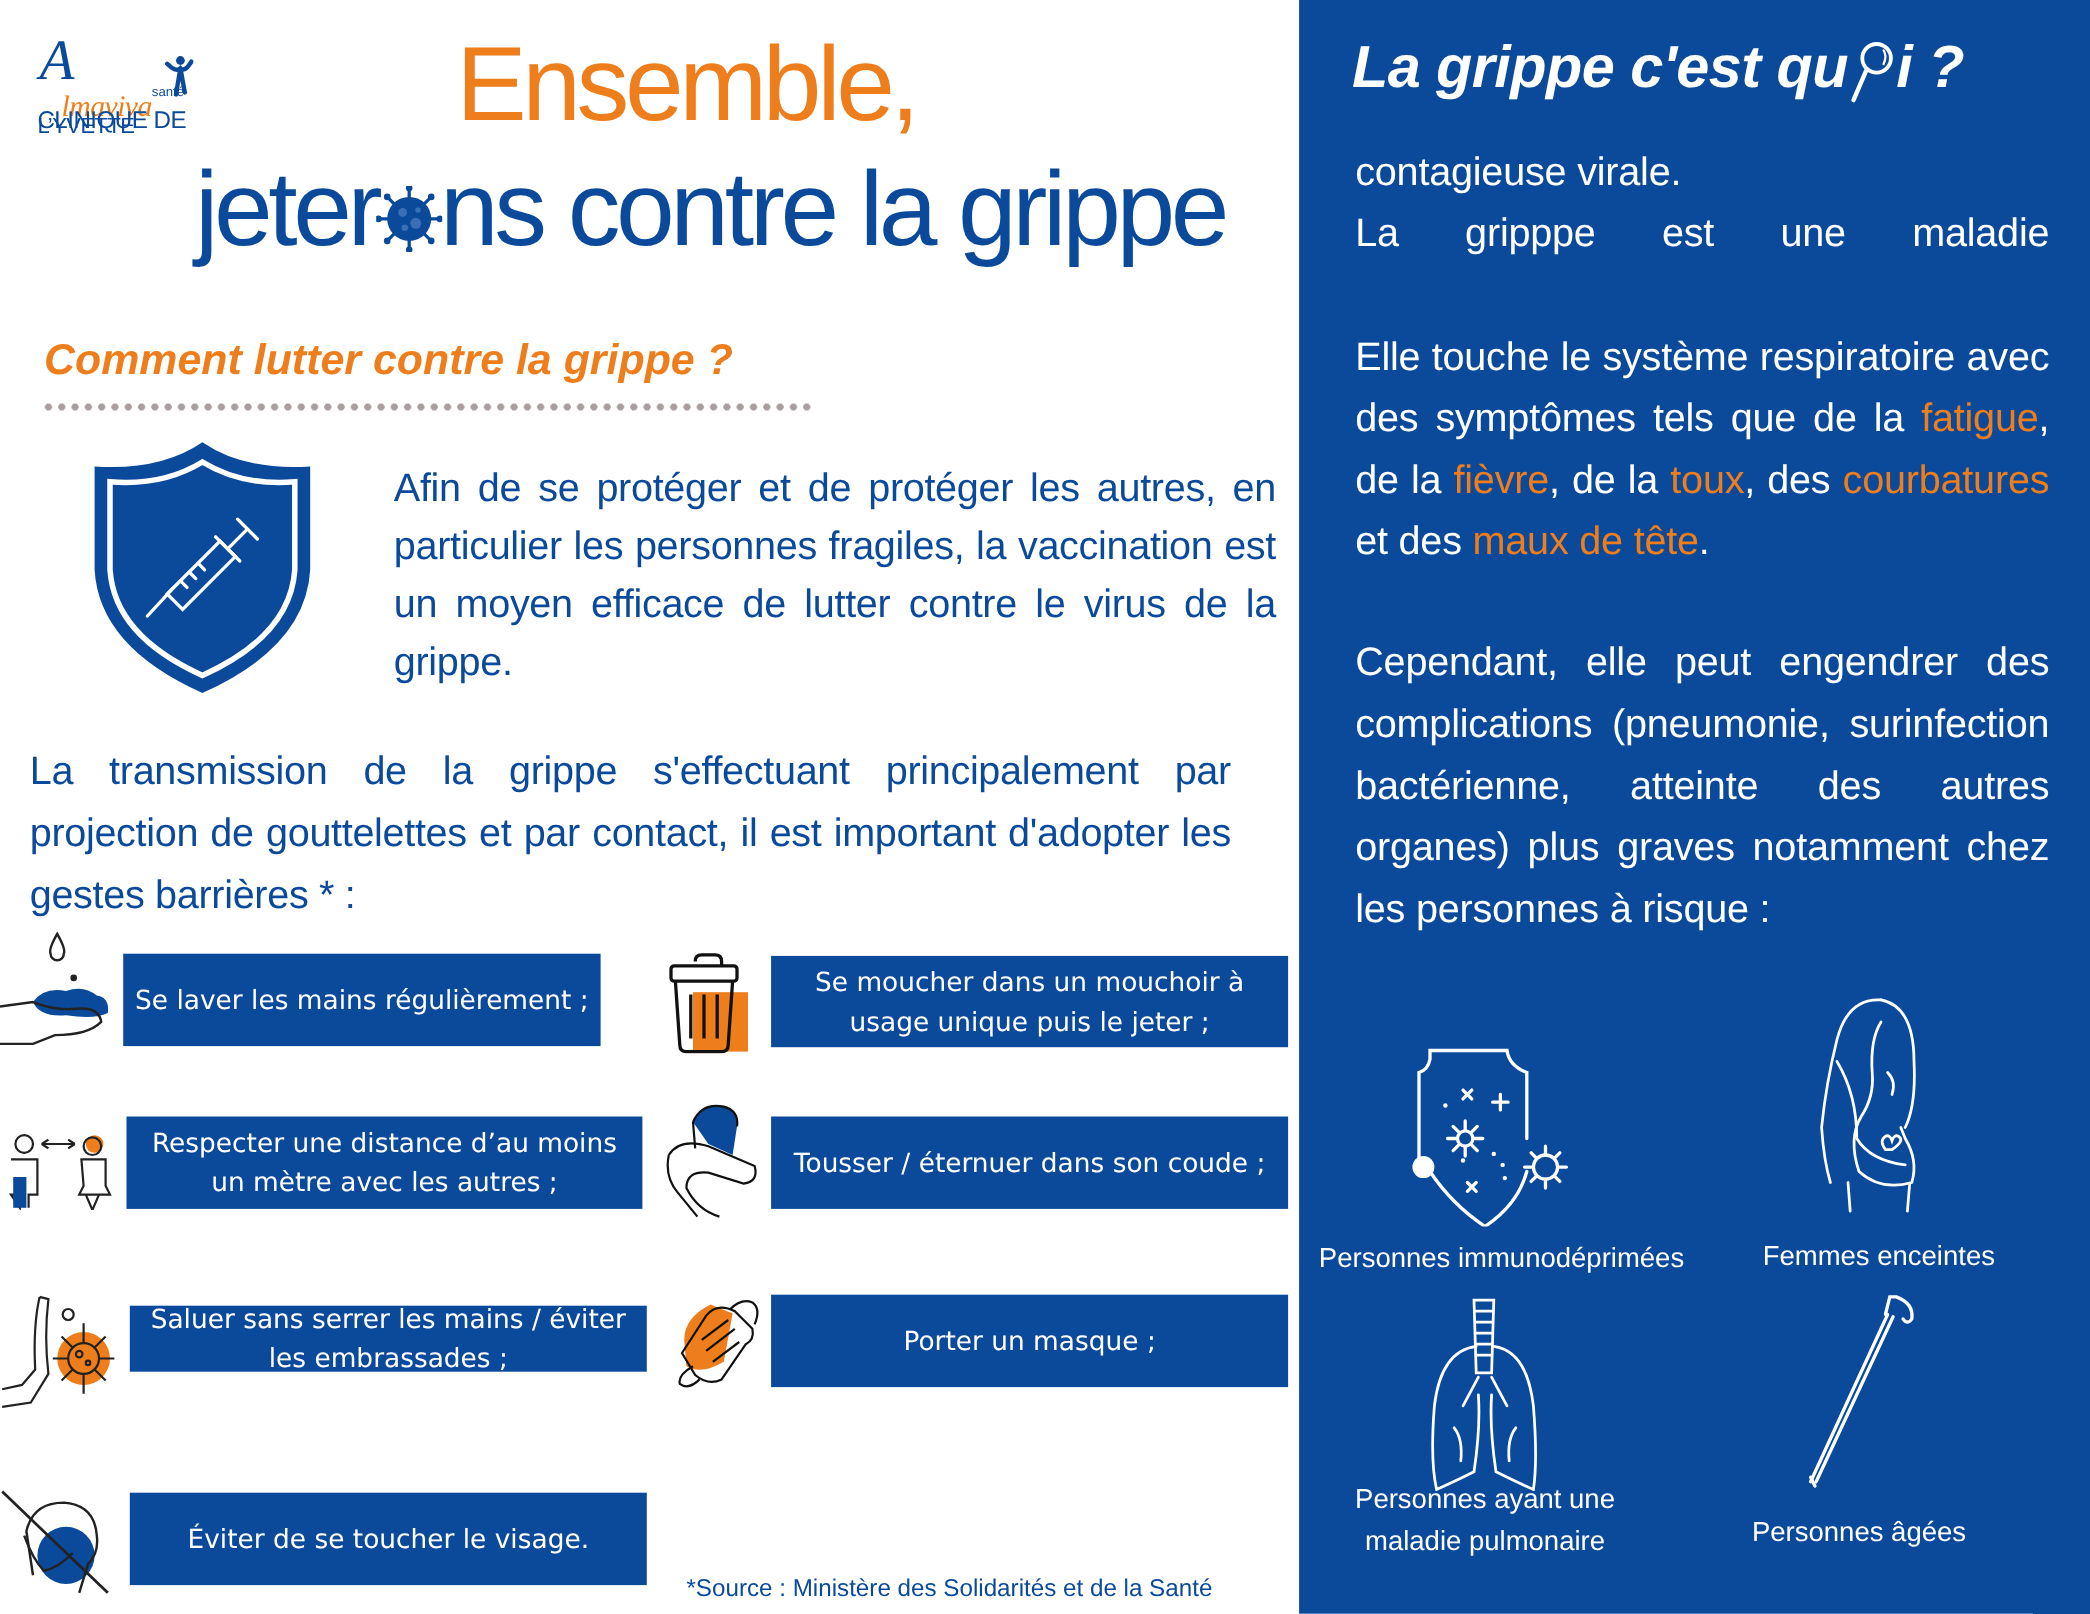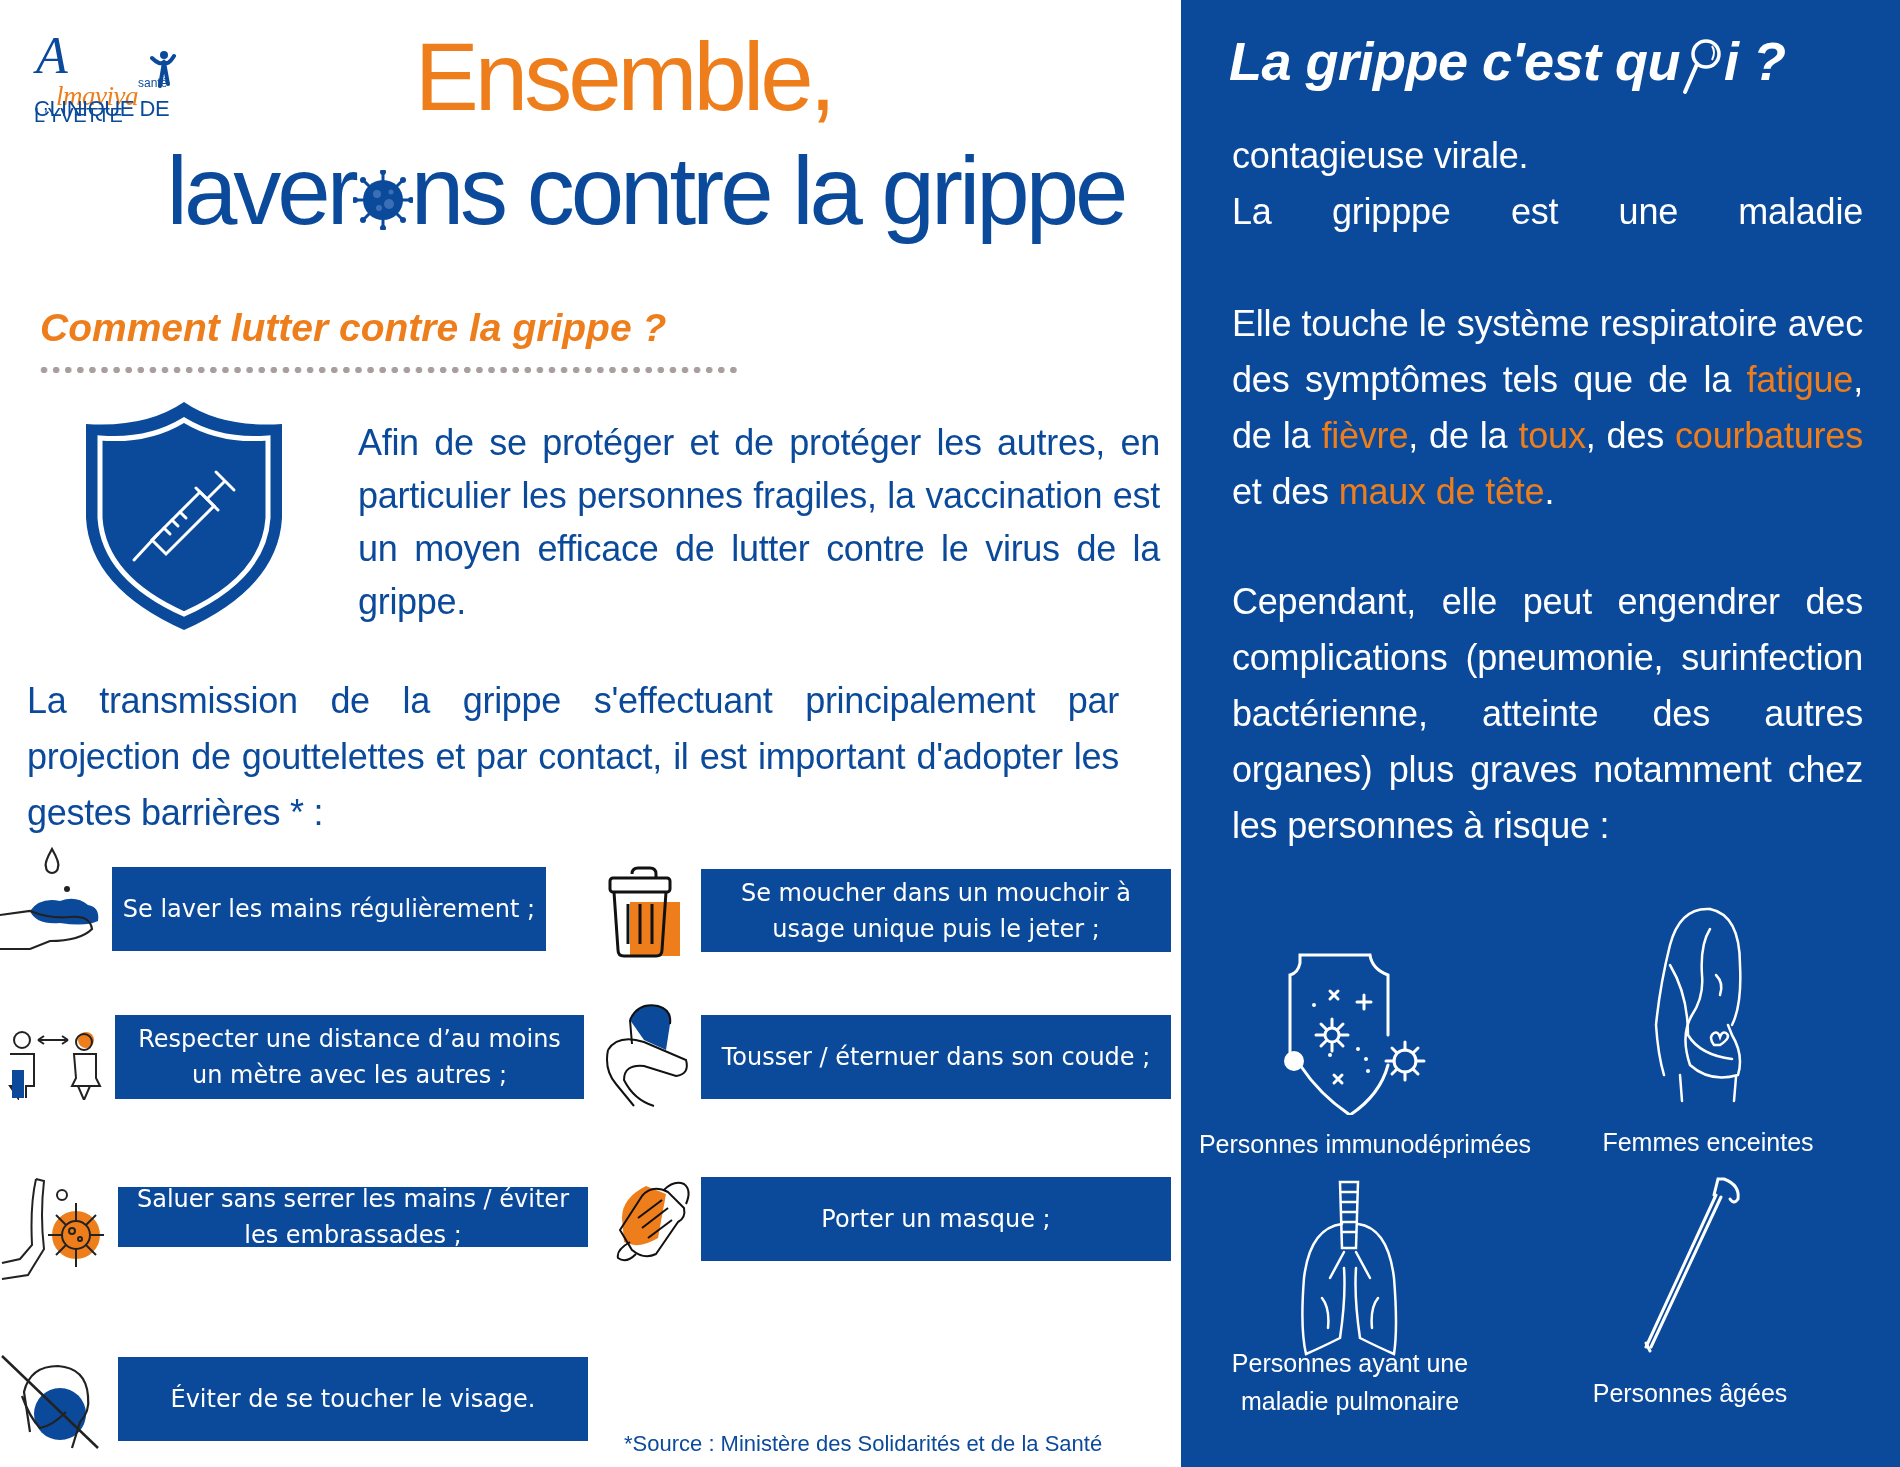--- a/index.html
+++ b/index.html
@@ -46,21 +46,21 @@
       <circle cx="14" cy="5" r="4" fill="#0b4a9b"></circle>
       <path d="M2 8 Q10 16 14 12 Q18 16 24 6 M14 12 L10 36 M14 12 L18 34" stroke="#0b4a9b" stroke-width="4" fill="none" stroke-linecap="round"></path>
     </svg>
   <span class="sante">santé</span>
   <span class="c1">CLINIQUE DE</span>
   <span class="c2">L’YVETTE</span>
 </div>
 
 <div class="abs t1">Ensemble,</div>
 <div class="abs t2">
-  <span>laver</span><svg class="virus" viewBox="0 0 60 60">
+  <span>jeter</span><svg class="virus" viewBox="0 0 60 60">
     <g stroke="#0b4a9b" stroke-width="3" stroke-linecap="round">
       <line x1="30" y1="2" x2="30" y2="12"></line>
         <line x1="30" y1="48" x2="30" y2="58"></line>
       <line x1="2" y1="30" x2="12" y2="30"></line>
         <line x1="48" y1="30" x2="58" y2="30"></line>
       <line x1="10" y1="10" x2="17" y2="17"></line>
         <line x1="43" y1="43" x2="50" y2="50"></line>
       <line x1="50" y1="10" x2="43" y2="17"></line>
         <line x1="17" y1="43" x2="10" y2="50"></line>
     </g>

